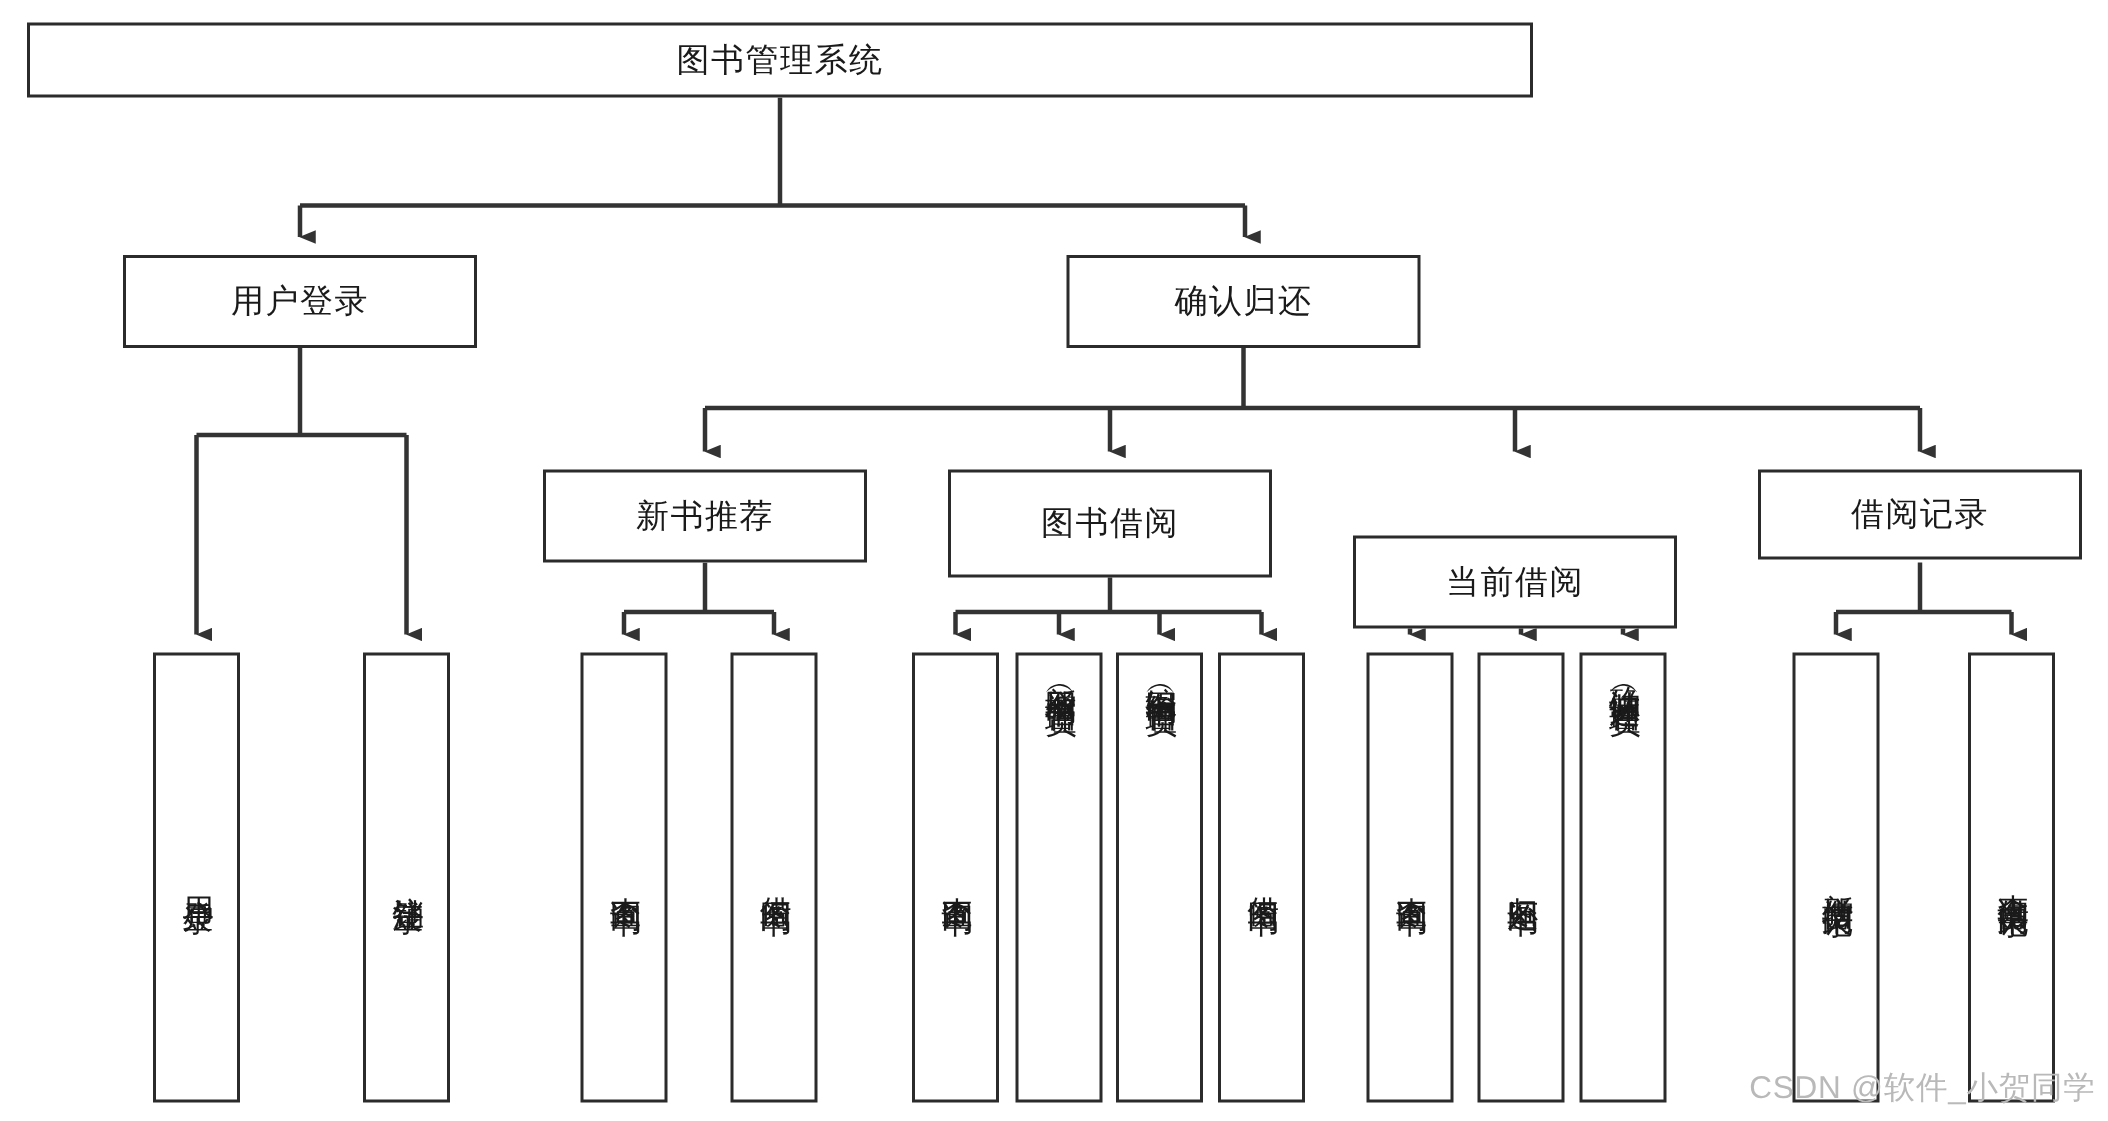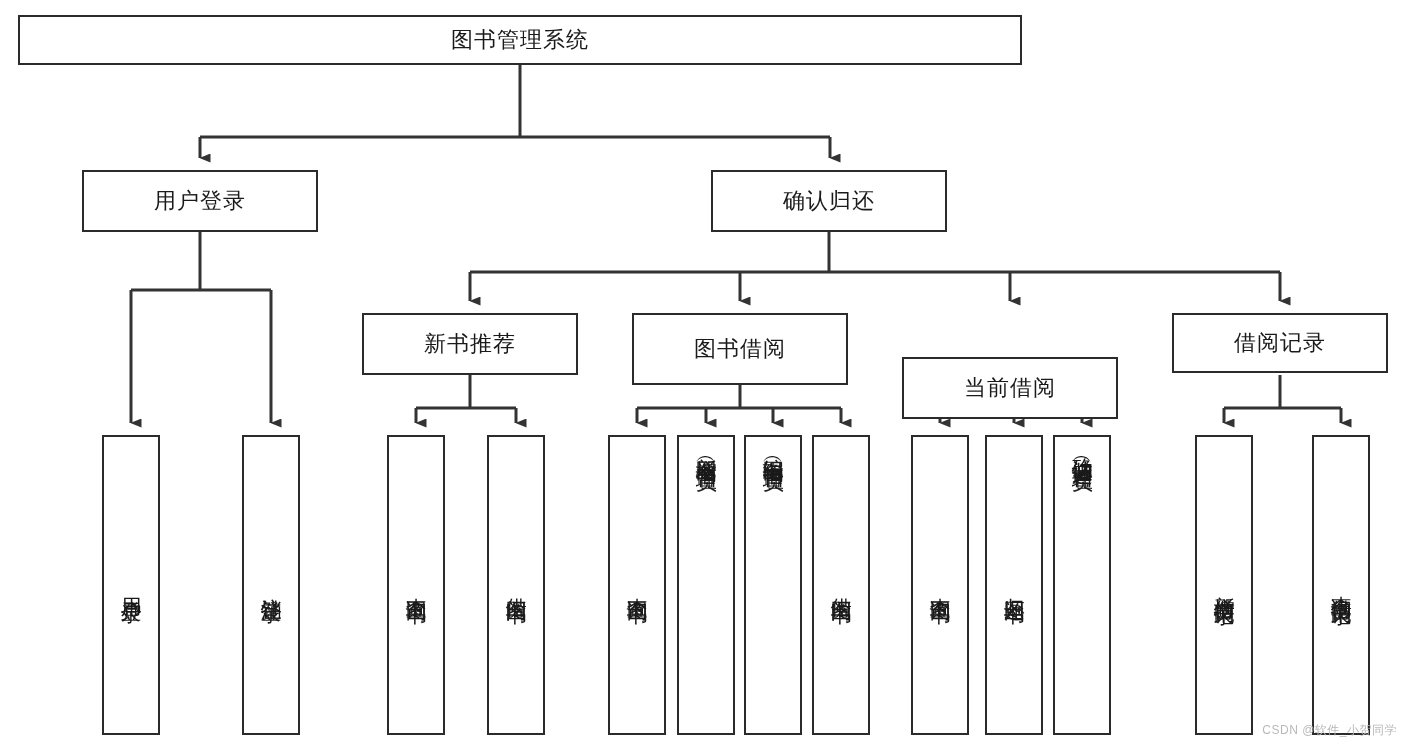--- a/index.html
+++ b/index.html
@@ -62,21 +62,21 @@
     left: 0;
     top: 0;
     width: 1405px;
     height: 747px;
     pointer-events: none;
   }
   #watermark {
     position: absolute;
     right: 8px;
     bottom: 8px;
-    font-size: 12px;
+    font-size: 21px;
     color: #b9b9b9;
     letter-spacing: 0.5px;
     white-space: nowrap;
   }
 </style>
 </head>
 <body>
 
 <div id="diagram-root">
 

